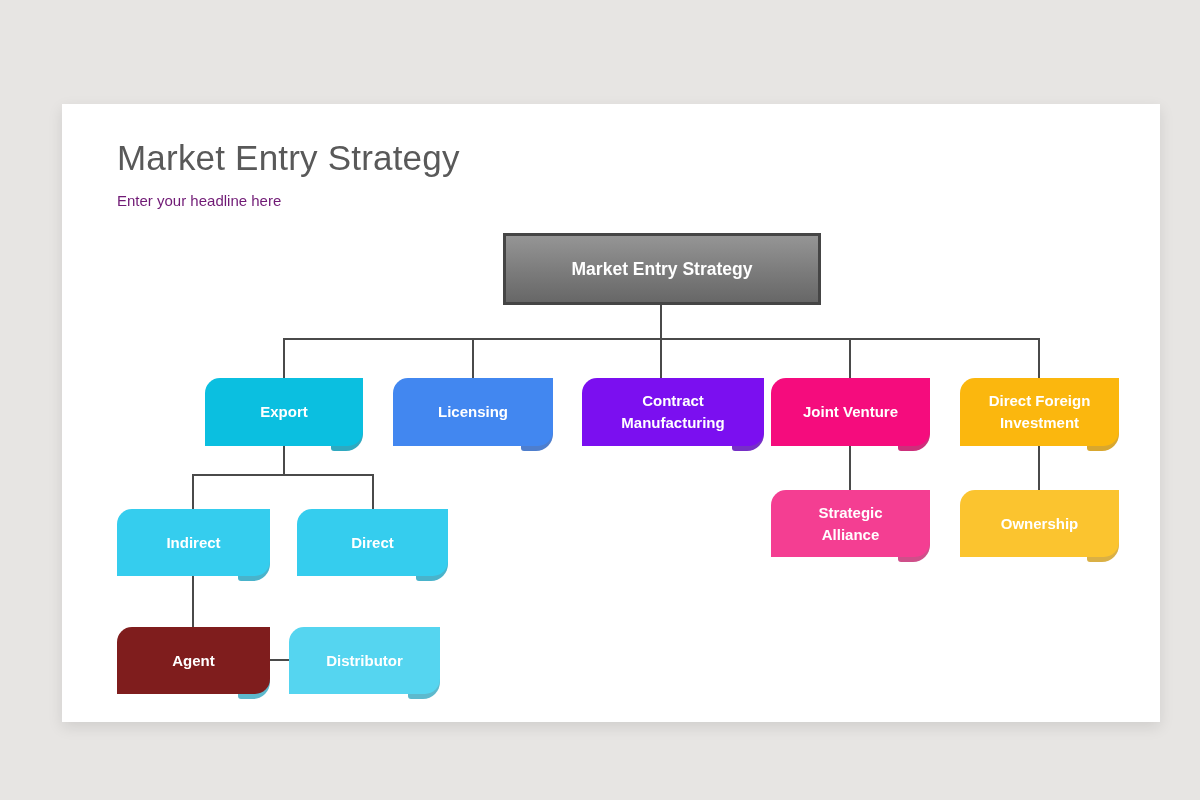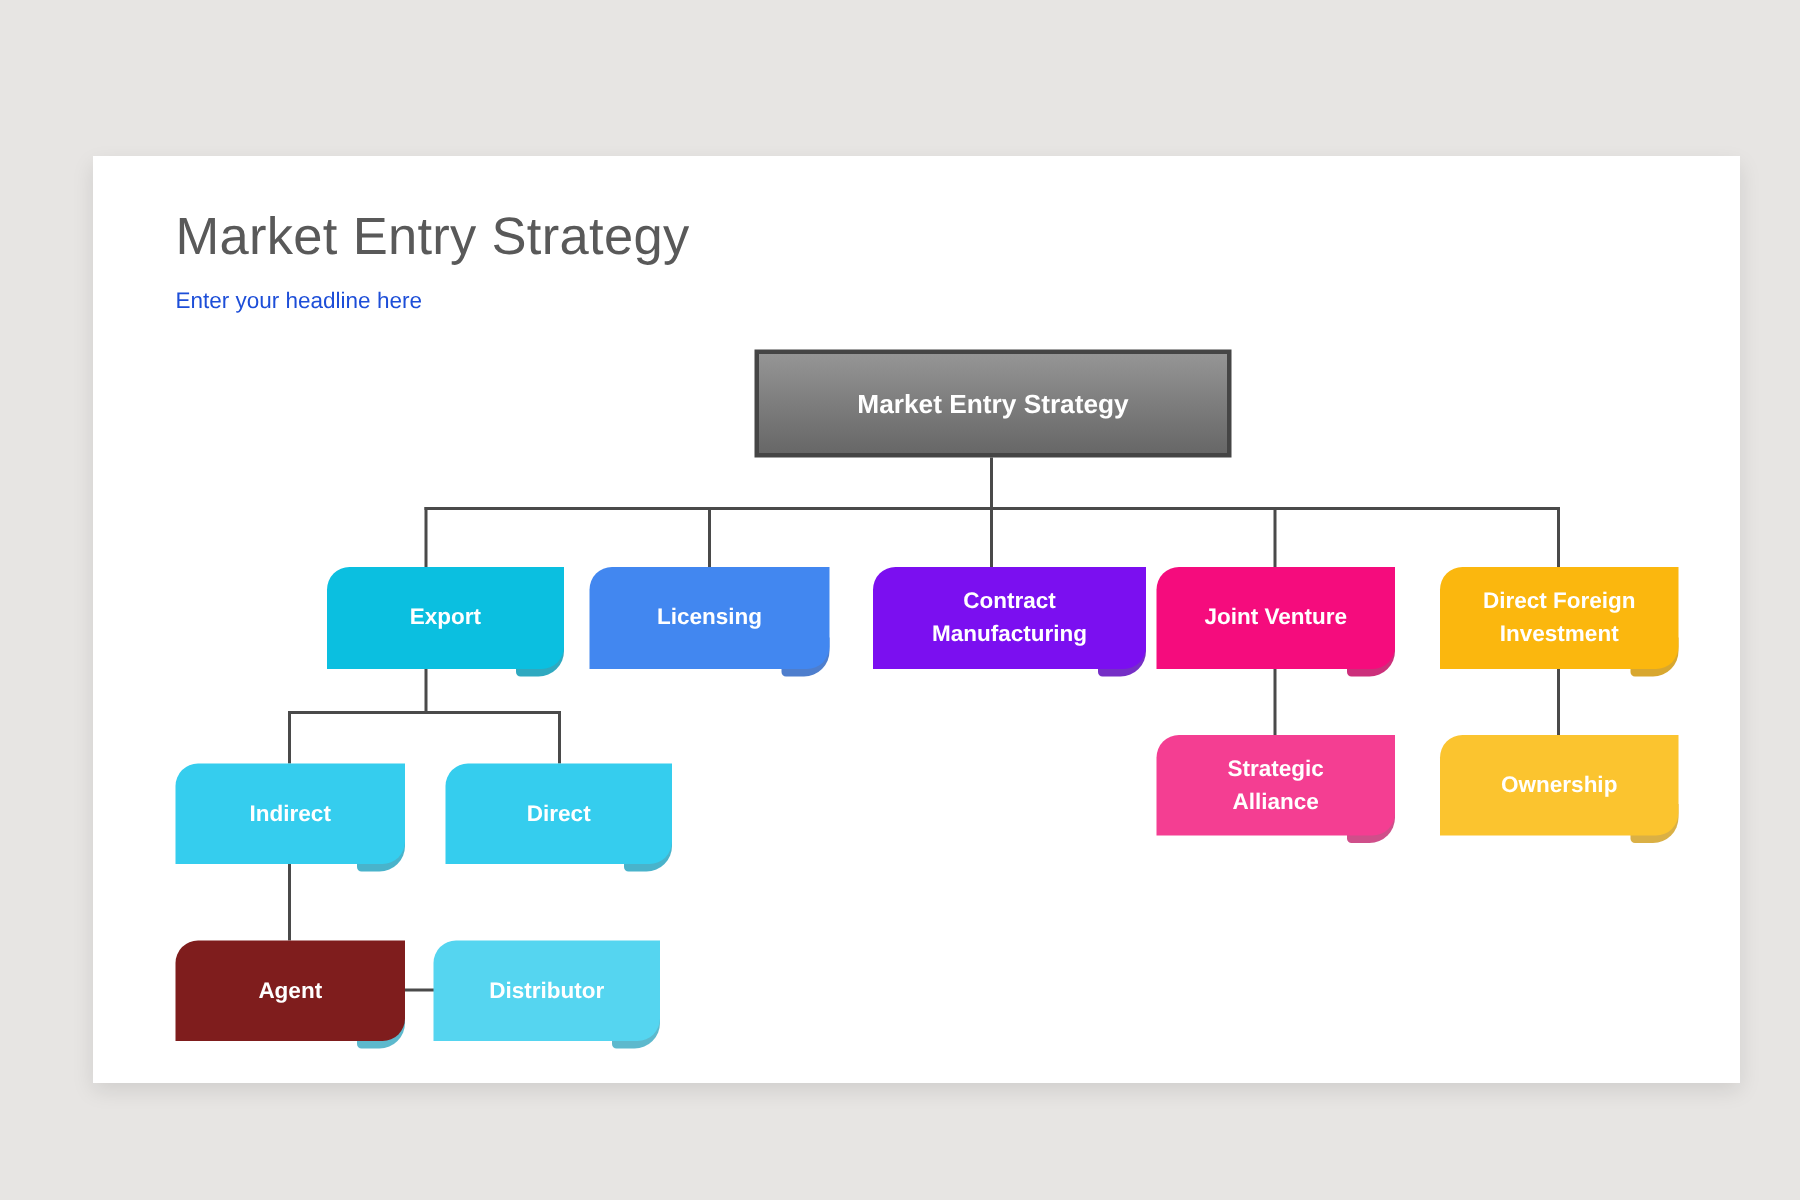--- a/index.html
+++ b/index.html
@@ -12,21 +12,21 @@
   .slide {
     position:absolute; left:50px; top:92px; width:1098px; height:618px;
     background:#ffffff;
     box-shadow:0 5px 14px rgba(0,0,0,0.10);
   }
   .header { position:absolute; left:47px; top:26px; }
   .title {
     font-size:35px; font-weight:400; color:#595959; letter-spacing:0.2px;
   }
   .subtitle {
-    margin-top:14px; font-size:15px; color:#1d4ed8;
+    margin-top:14px; font-size:15px; color:#701a75;
   }
   .chart { position:absolute; inset:0; z-index:0; }
 
   
   .line { position:absolute; background:#4a4a4a; }
 
   
   .root-node {
     position:absolute; left:433px; top:121px; width:318px; height:72px;
     border:3px solid #454545;
@@ -43,21 +43,21 @@
     color:#ffffff; font-weight:bold; font-size:15px;
     text-align:center; line-height:1.45; padding:6px 14px;
   }
   .node::after {               
     content:""; position:absolute; z-index:-1;
     right:0; bottom:-5px; width:32px; height:26px;
     border-radius:0 0 17px 3px;
     background:var(--fold);
     opacity:0.85;
   }
-  .node-export      { left:148px; top:266px; width:158px; height:68px; }
+  .node-export      { left:135px; top:266px; width:158px; height:68px; }
   .node-licensing   { left:323px; top:266px; width:160px; height:68px; }
   .node-contract    { left:512px; top:266px; width:182px; height:68px; }
   .node-joint       { left:701px; top:266px; width:159px; height:68px; }
   .node-dfi         { left:890px; top:266px; width:159px; height:68px; }
   .node-strategic   { left:701px; top:378px; width:159px; height:67px; }
   .node-ownership   { left:890px; top:378px; width:159px; height:67px; }
   .node-indirect    { left:47px;  top:397px; width:153px; height:67px; }
   .node-direct      { left:227px; top:397px; width:151px; height:67px; }
   .node-agent       { left:47px;  top:515px; width:153px; height:67px; }
   .node-distributor { left:219px; top:515px; width:151px; height:67px; }

